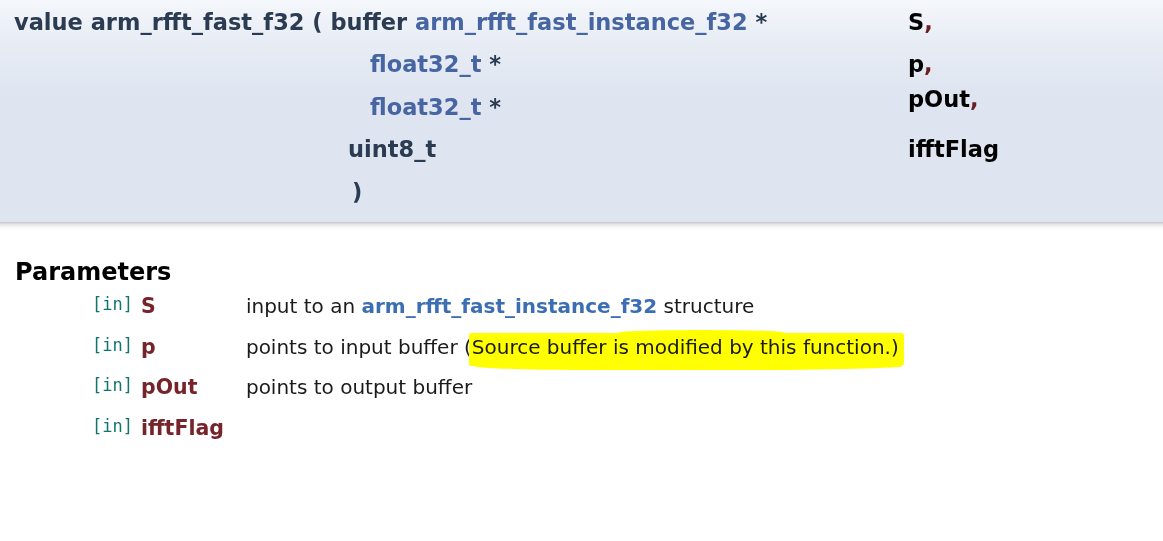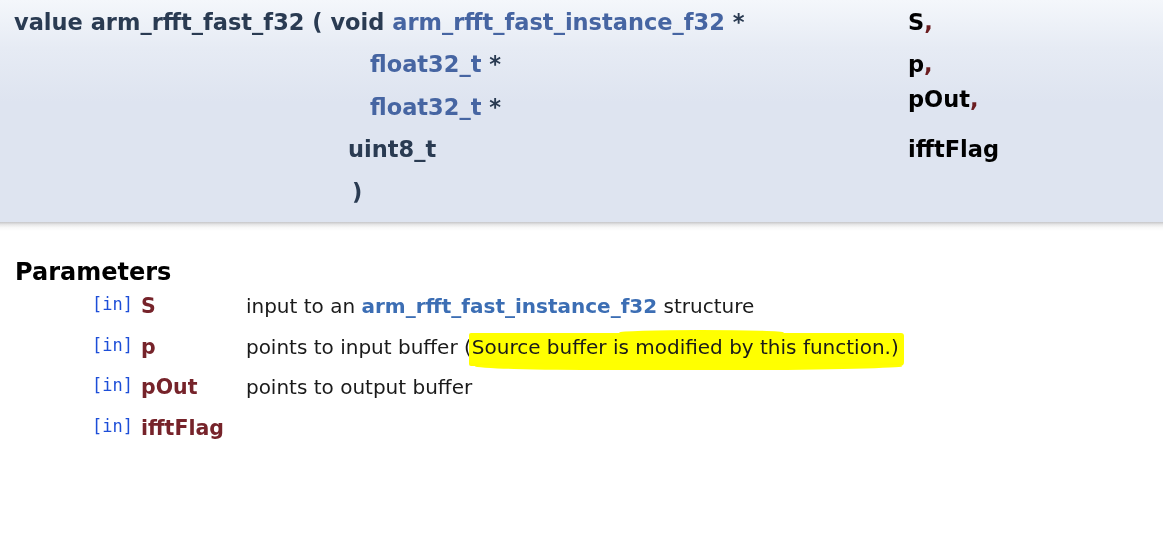--- a/index.html
+++ b/index.html
@@ -91,21 +91,21 @@
     line-height: 1;
   }
   .param-table td {
     padding: 0 0 20px 0;
     vertical-align: top;
     white-space: nowrap;
   }
   .dir-cell {
     font-family: "DejaVu Sans Mono", "Liberation Mono", monospace;
     font-size: 17px;
-    color: #1d4ed8;
+    color: #0f766e;
     padding-right: 8px !important;
     letter-spacing: 0px;
   }
   .pname-cell {
     font-weight: bold;
     color: #76232a;
     padding-right: 22px !important;
     font-size: 20.5px;
   }
   .pdesc-cell {
@@ -185,21 +185,21 @@
     top: -1px;
     font-size: 19px;
     color: #1a1a1a;
   }
 </style>
 </head>
 <body>
 
 <div id="signature-block">
 
-  <div class="sig-line" style="left:14px; top:11px;"><span class="tplain">value </span><span class="tplain">arm_rfft_fast_f32</span><span class="tplain"> ( </span><span class="tplain">void </span><span class="tlink">arm_rfft_fast_instance_f32</span><span class="tplain"> * </span></div>
+  <div class="sig-line" style="left:14px; top:11px;"><span class="tplain">value </span><span class="tplain">arm_rfft_fast_f32</span><span class="tplain"> ( </span><span class="tplain">buffer </span><span class="tlink">arm_rfft_fast_instance_f32</span><span class="tplain"> * </span></div>
   <div class="sig-name" style="left:908px; top:11px;"><span>S</span><span class="comma">,</span></div>
 
   <div class="sig-line" style="left:370px; top:53px;"><span class="tlink">float32_t</span><span class="tplain"> *</span></div>
   <div class="sig-name" style="left:908px; top:53px;"><span>p</span><span class="comma">,</span></div>
 
   <div class="sig-line" style="left:370px; top:96px;"><span class="tlink">float32_t</span><span class="tplain"> *</span></div>
   <div class="sig-name" style="left:908px; top:88px;text-align:center;"><span>pOut</span><span class="comma">,</span></div>
 
   <div class="sig-line" style="left:348px; top:138px;"><span class="tplain">uint8_t</span></div>
   <div class="sig-name" style="left:908px; top:138px;"><span>ifftFlag</span></div>

